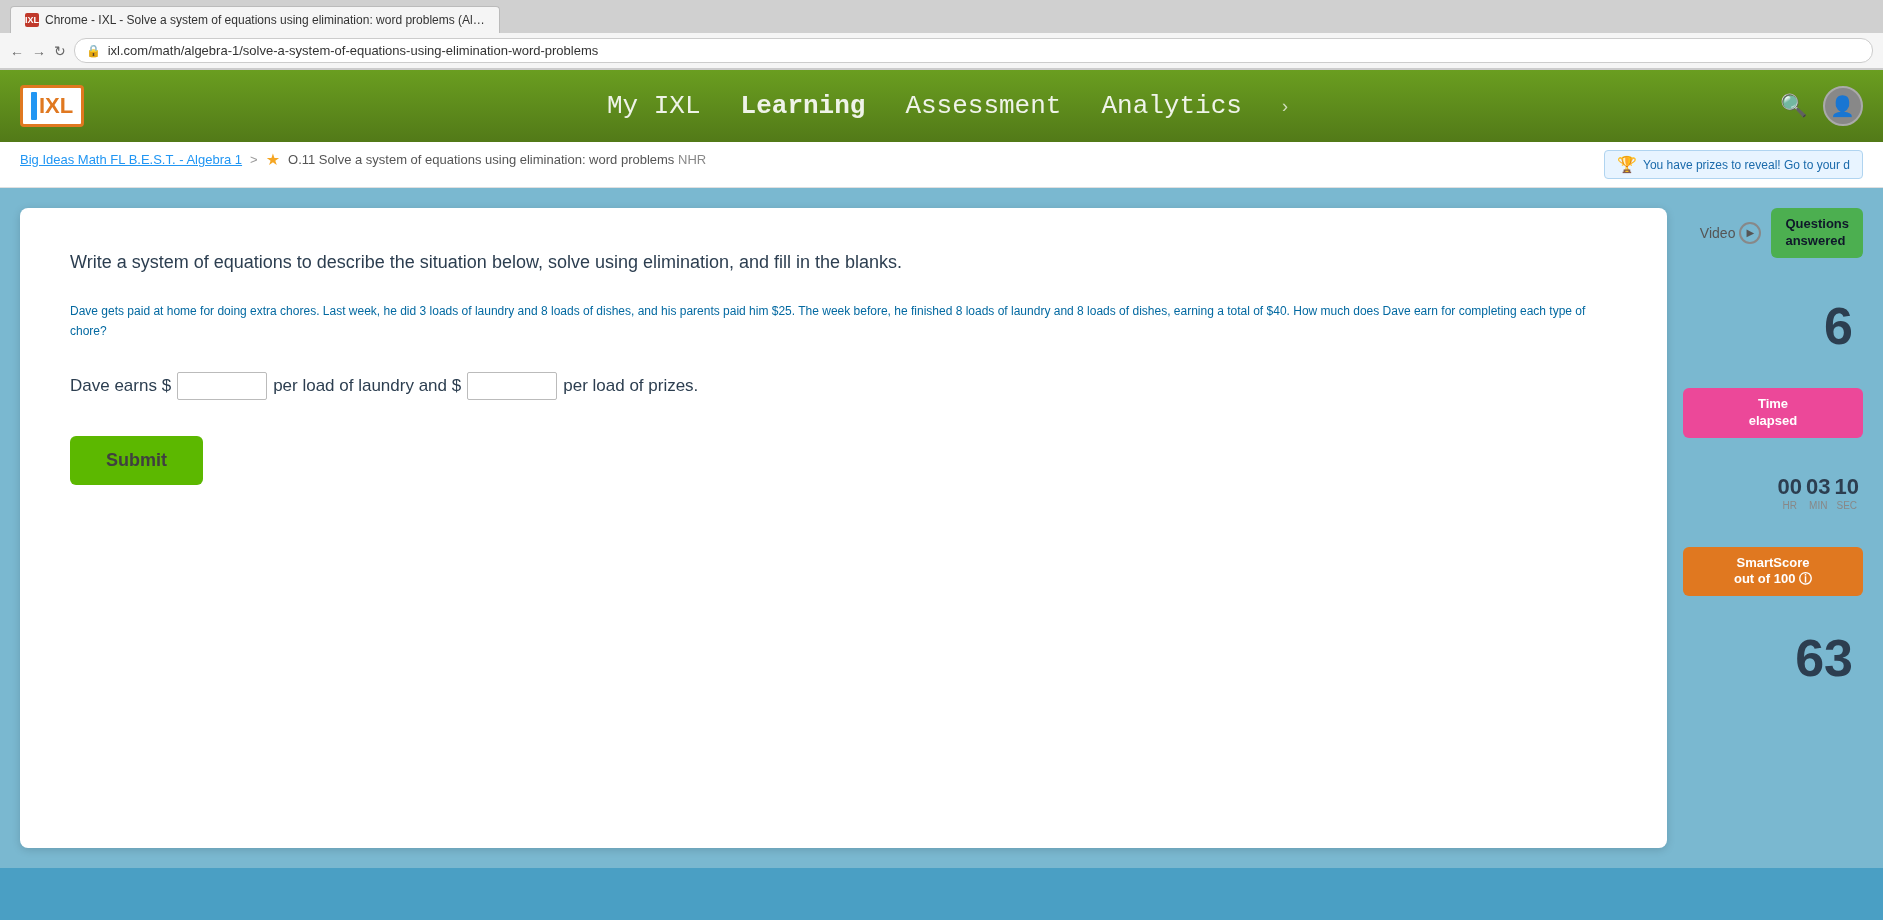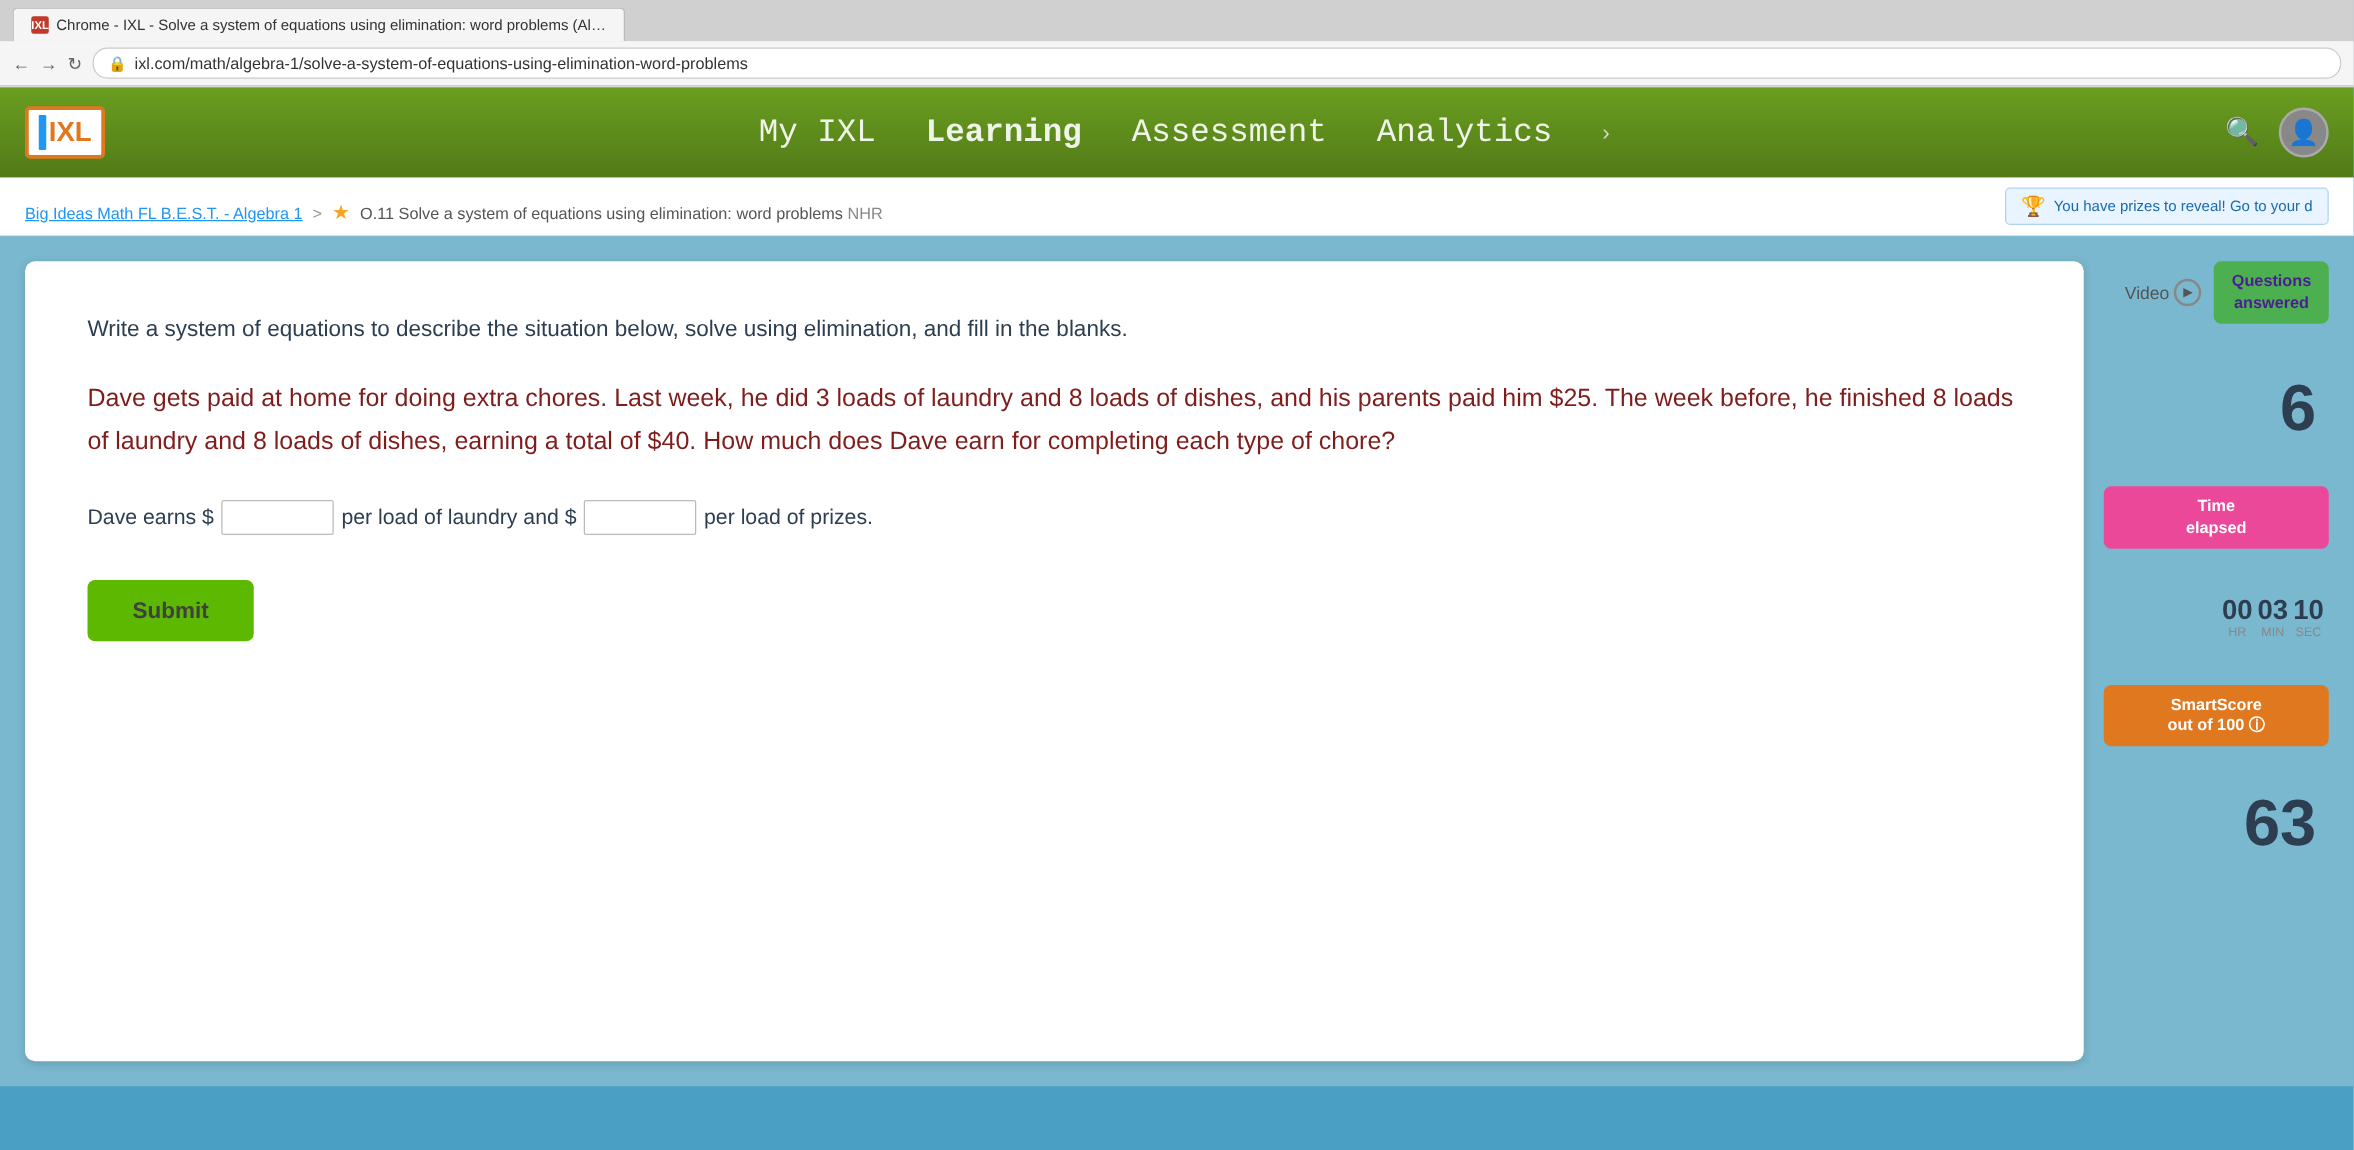--- a/index.html
+++ b/index.html
@@ -146,21 +146,21 @@
       font-size: 20px;
       color: white;
       cursor: pointer;
     }
 
     
     .breadcrumb-bar {
       background: white;
       padding: 8px 20px;
       display: flex;
-      align-items: flex-end;
+      align-items: flex-start;
       justify-content: space-between;
       border-bottom: 1px solid #e0e0e0;
       font-size: 13px;
     }
     .breadcrumb-left {
       display: flex;
       align-items: center;
       gap: 8px;
       color: #555;
     }
@@ -209,22 +209,22 @@
       flex: 1;
       box-shadow: 0 2px 8px rgba(0,0,0,0.15);
     }
     .question-text {
       font-size: 18px;
       color: #2c3e50;
       line-height: 1.6;
       margin-bottom: 24px;
     }
     .problem-text {
-      font-size: 20px;
-      color: #7f1d1d;
+      font-size: 12px;
+      color: #0369a1;
       line-height: 1.7;
       margin-bottom: 30px;
     }
     .answer-line {
       font-size: 17px;
       color: #2c3e50;
       display: flex;
       align-items: center;
       gap: 6px;
       margin-bottom: 36px;
@@ -270,26 +270,26 @@
       border-radius: 50%;
       border: 2px solid #888;
       display: flex;
       align-items: center;
       justify-content: center;
       font-size: 10px;
       color: #555;
     }
     .questions-answered-btn {
       background: #4caf50;
-      color: #4c1d95;
+      color: #0f172a;
       border-radius: 6px;
       padding: 8px 14px;
       font-size: 13px;
       font-weight: 600;
-      text-align: center;
+      text-align: left;
       cursor: pointer;
       line-height: 1.3;
     }
     .questions-count {
       font-size: 52px;
       font-weight: bold;
       color: #2c3e50;
       text-align: right;
       padding-right: 10px;
     }

